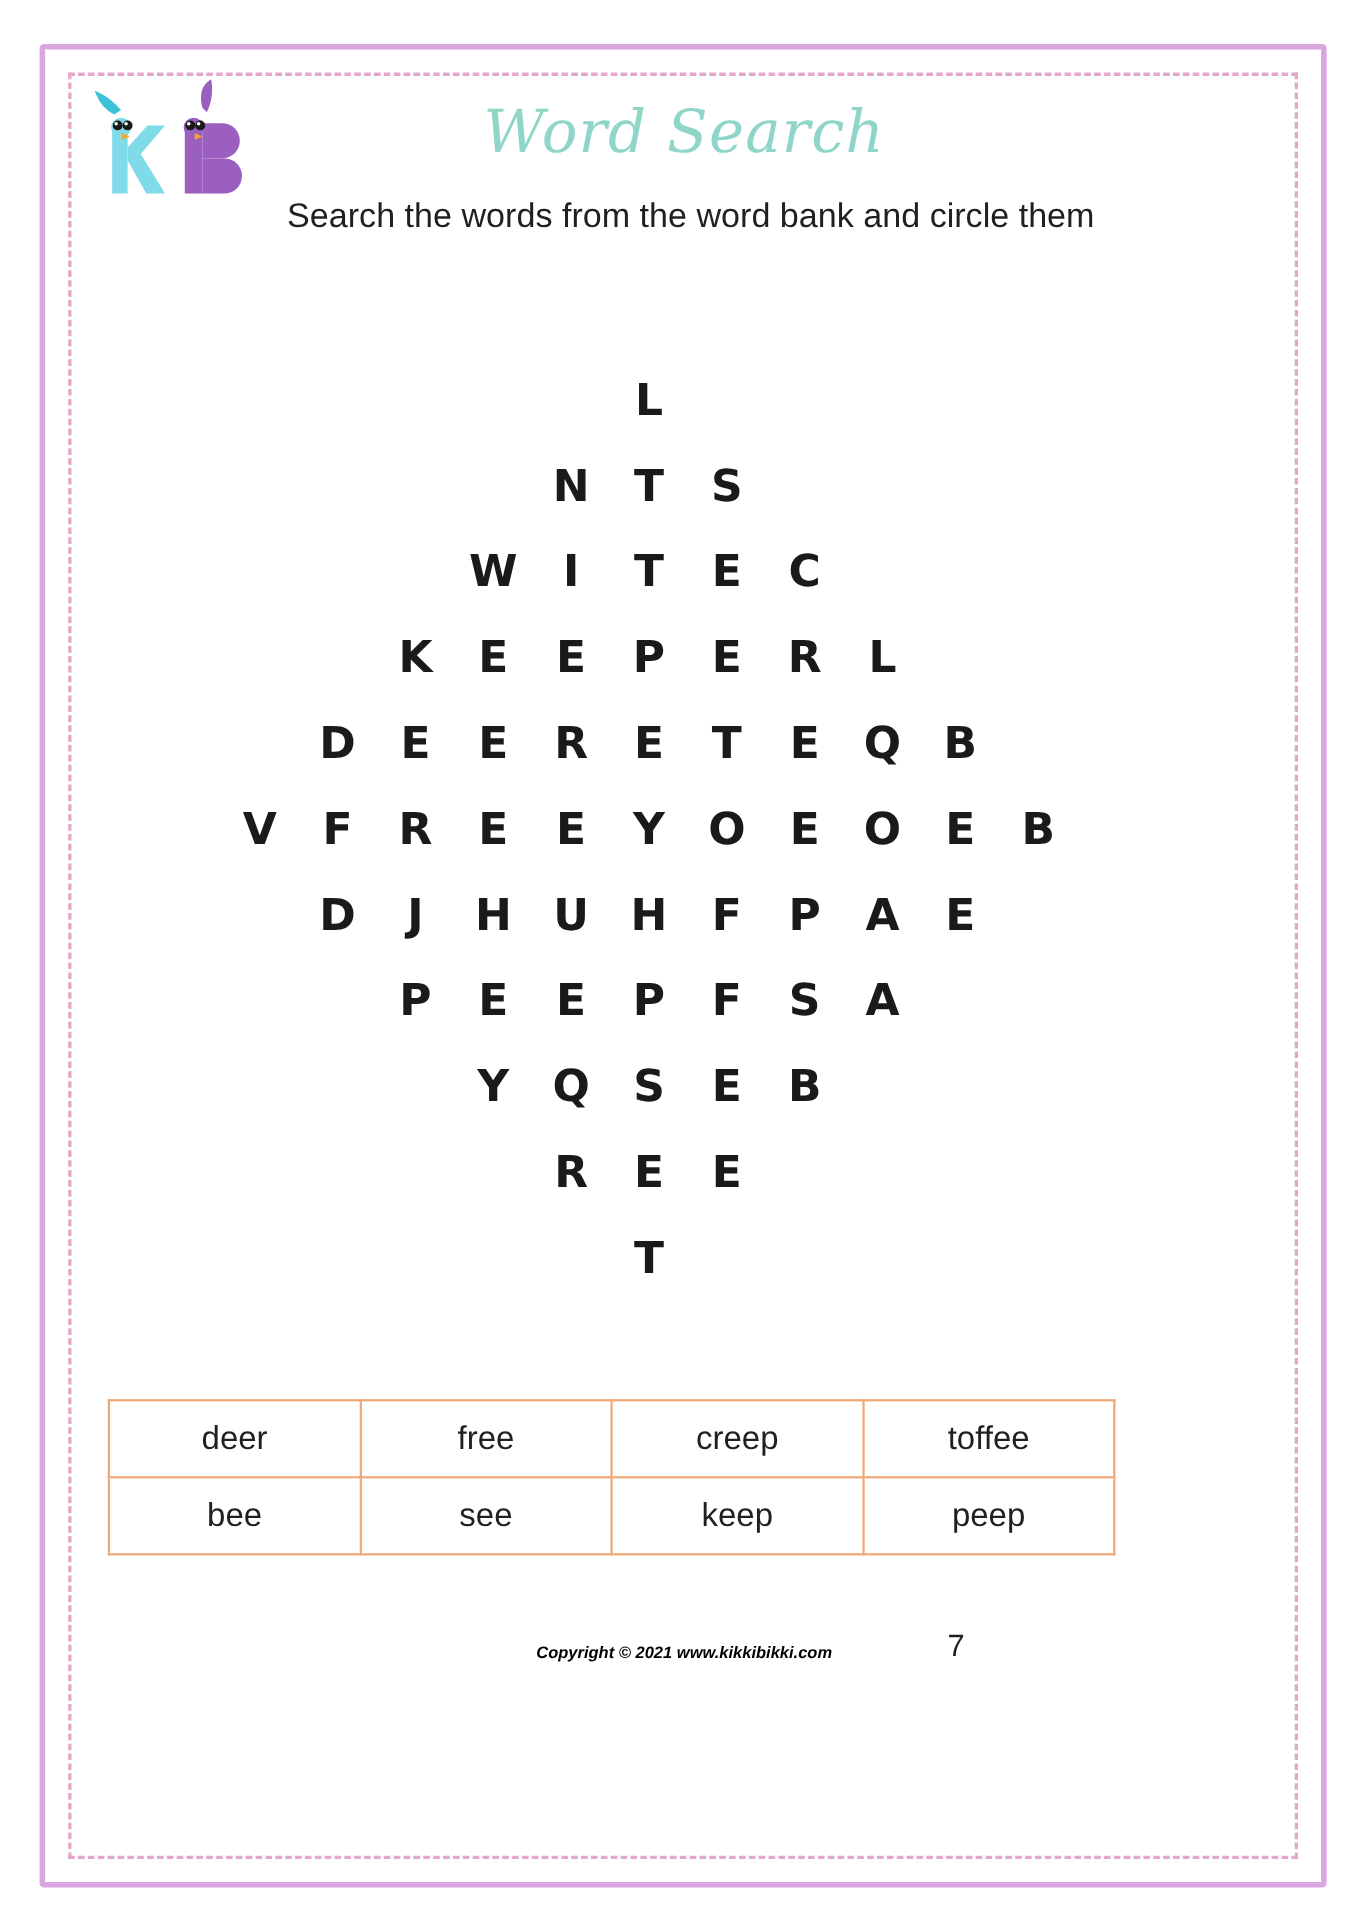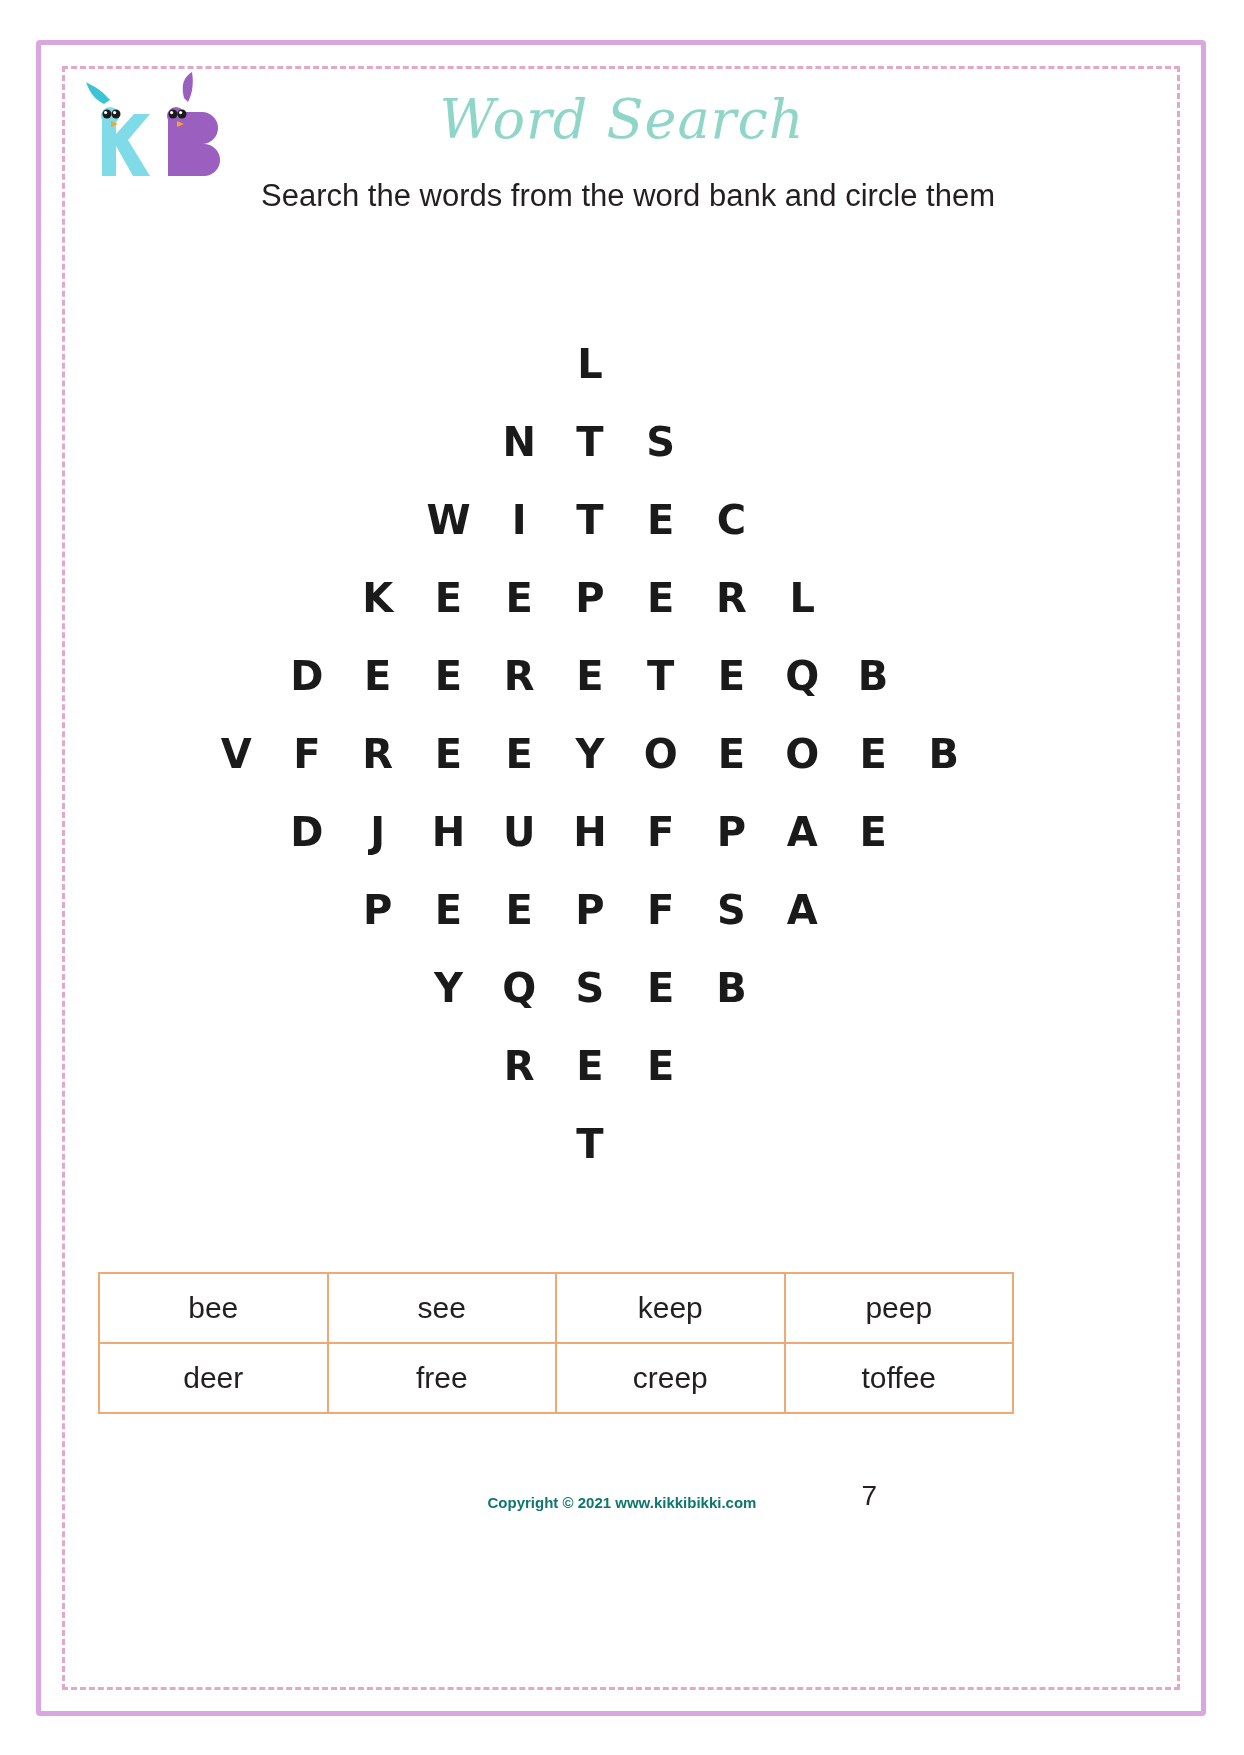--- a/index.html
+++ b/index.html
@@ -118,22 +118,23 @@
   }
 
   
   .copyright {
     position: absolute;
     left: 0;
     top: 1494px;
     width: 1244px;
     text-align: center;
     font-size: 15px;
-    color: #0f766e;
+    color: #000000;
     font-weight: bold;
+    font-style: italic;
   }
   .pagenum {
     position: absolute;
     right: 185px;
     top: 1480px;
     font-size: 28px;
     color: #231f20;
   }
 </style>
 </head>
@@ -337,30 +338,30 @@
       <div class="cell"></div>
       <div class="cell"></div>
       <div class="cell"></div>
       <div class="cell"></div>
     </div>
   </div>
 
   <table class="wordbank">
     <tbody>
         <tr>
+      <td>deer</td>
+      <td>free</td>
+      <td>creep</td>
+      <td>toffee</td>
+    </tr>
+    <tr>
       <td>bee</td>
       <td>see</td>
       <td>keep</td>
       <td>peep</td>
     </tr>
-    <tr>
-      <td>deer</td>
-      <td>free</td>
-      <td>creep</td>
-      <td>toffee</td>
-    </tr>
   </tbody>
     </table>
 
   <div class="copyright">Copyright © 2021 www.kikkibikki.com</div>
   <div class="pagenum">7</div>
 
 </div>
 
 </body></html>

